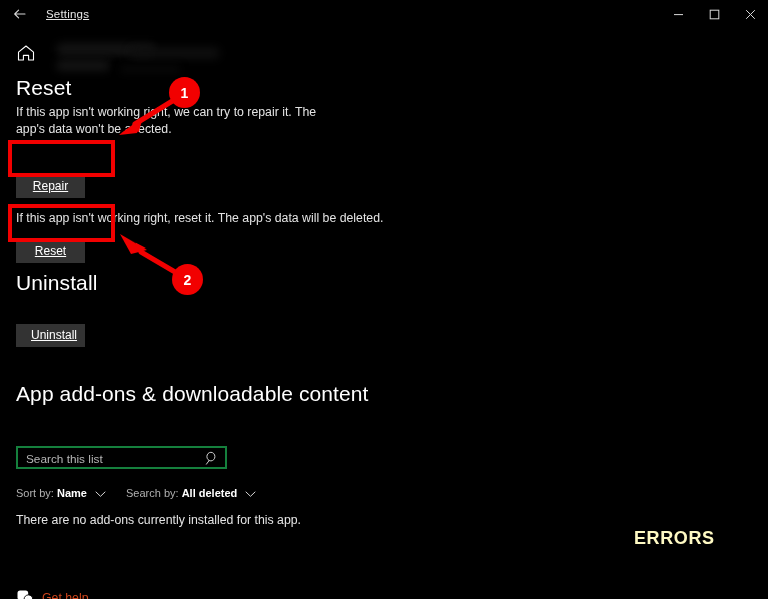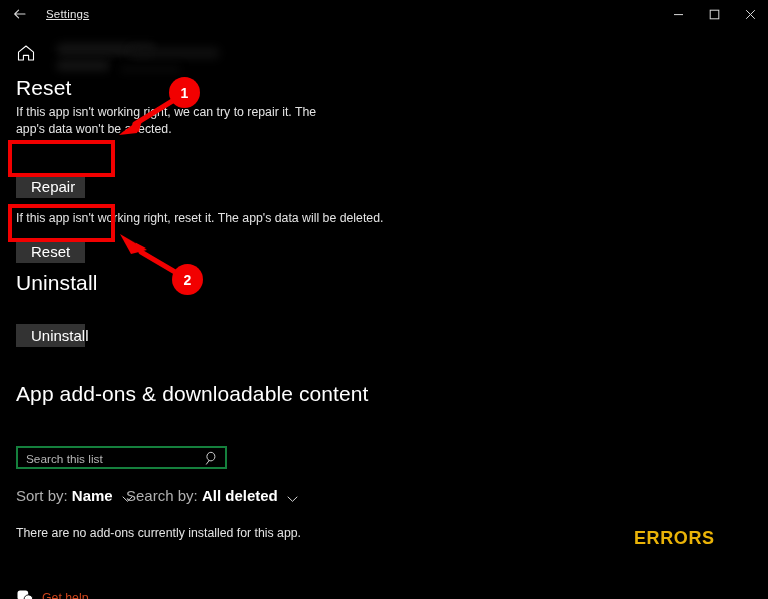--- a/index.html
+++ b/index.html
@@ -104,27 +104,28 @@
     font-size: 12.3px;
     line-height: 17px;
     color: #e4e4e4;
   }
 
   .win-button {
     position: absolute;
     background: #333333;
     border: 1px solid #333333;
     color: #ffffff;
-    font-size: 15px;
+    font-size: 12px;
     font-family: "Liberation Sans", sans-serif;
     height: 23px;
     padding: 0 14px;
     text-align: center;
     line-height: 21px;
     cursor: default;
+    text-decoration: underline;
   }
 
   
   .search-wrap {
     position: absolute;
     left: 16px; top: 418px;
     width: 211px;
     height: 23px;
     border: 2px solid #15803d;
     background: #000000;
@@ -147,49 +148,49 @@
   .search-input::placeholder { color: #b6b6b6; opacity: 1; }
   .search-icon {
     position: absolute;
     right: 4px; top: 2px;
     width: 18px; height: 17px;
     color: #d0d0d0;
   }
 
   .dropdown {
     position: absolute;
-    font-size: 15px;
+    font-size: 11px;
     color: #b0b0b0;
     white-space: nowrap;
   }
   .dropdown .dd-value {
     color: #ffffff;
     font-weight: bold;
   }
   .chev {
     display: inline-block;
     vertical-align: middle;
     margin-left: 5px;
     color: #d6d6d6;
   }
 
   .empty-msg {
     position: absolute;
-    left: 16px; top: 498px;
+    left: 16px; top: 485px;
     font-size: 12.3px;
     color: #e4e4e4;
   }
 
   .watermark {
     position: absolute;
     left: 634px; top: 500px;
     font-size: 18px;
     font-weight: bold;
     letter-spacing: 0.6px;
-    color: #eab308;
+    color: #fef9c3;
     font-family: "Liberation Sans", sans-serif;
   }
 
   .gethelp {
     position: absolute;
     left: 16px; top: 560px;
     height: 20px;
     display: flex;
     align-items: center;
   }

